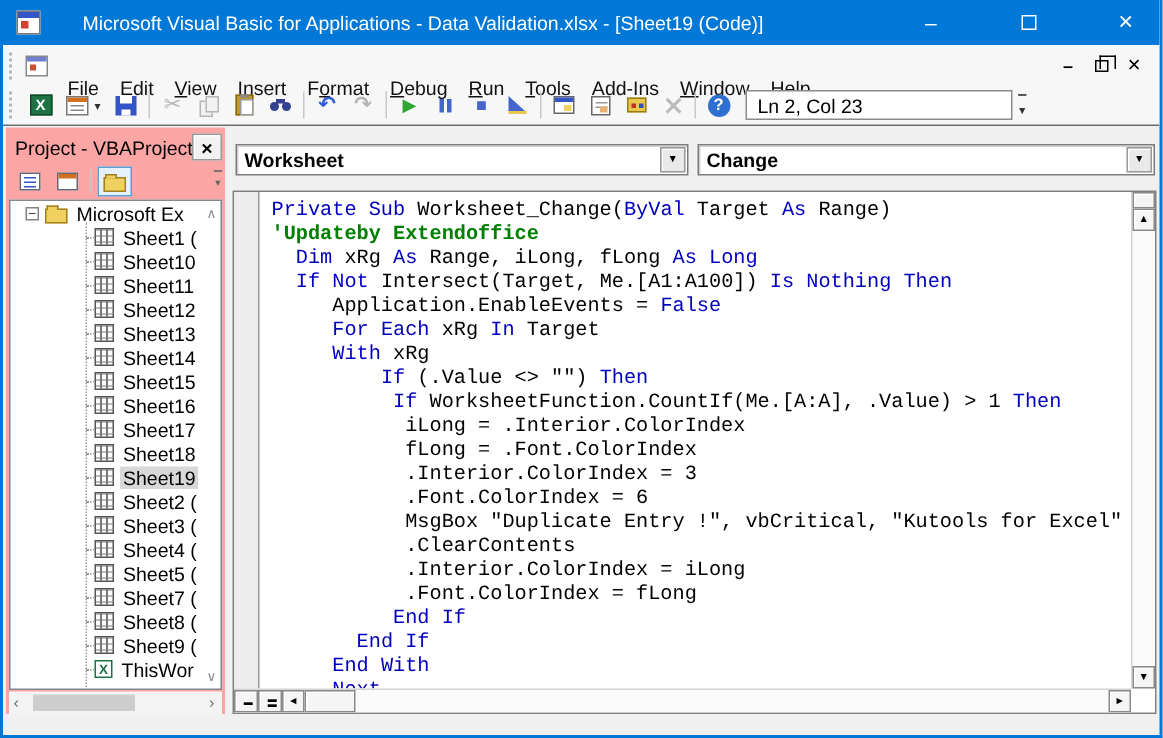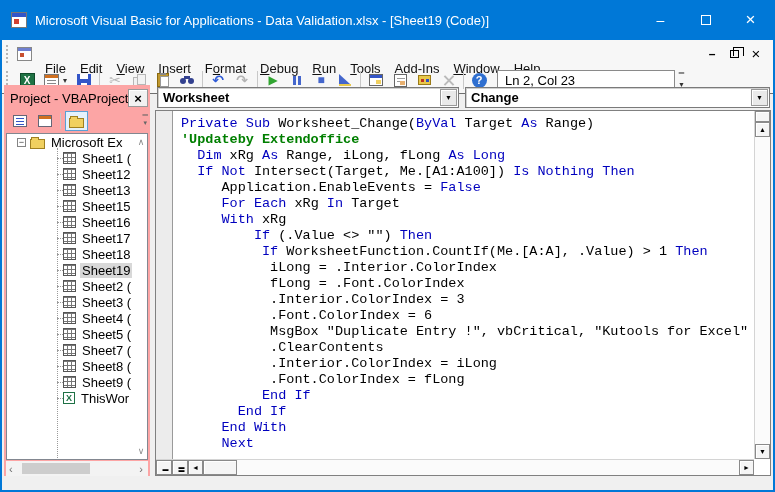--- a/index.html
+++ b/index.html
@@ -1,21 +1,21 @@
 <!DOCTYPE html>
 <html style="--kw: #0000BE; --cm: #007F00; --txt: #000000;"><head>
 <meta charset="utf-8">
 <style>
   html,body{margin:0;padding:0;background:#999;}
   *{box-sizing:border-box;}
   .win{position:relative;width:775px;height:492px;background:#F0F0F0;
        border-left:2px solid #0078D7;border-right:2px solid #0078D7;border-bottom:2px solid #0078D7;
        font-family:"Liberation Sans",sans-serif;overflow:hidden;}
   
-  .titlebar{height:40px;background:#0078D7;color:#fff;display:flex;align-items:center;font-size:13px;}
+  .titlebar{height:30px;background:#0078D7;color:#fff;display:flex;align-items:center;font-size:13px;gap:20px;}
   .titlebar .appicon{width:16px;height:16px;margin:0 8px 0 9px;position:relative;background:#fff;border:1px solid #777;flex:none;}
   .titlebar .appicon::before{content:"";position:absolute;left:0;top:0;right:0;height:4px;background:#3355C8;}
   .titlebar .appicon::after{content:"";position:absolute;left:2px;top:6px;width:5px;height:5px;background:#D04030;}
   .title-text{flex:1;white-space:nowrap;overflow:hidden;}
   .cap-btn{width:45px;height:30px;display:flex;align-items:center;justify-content:center;color:#fff;font-size:14px;flex:none;}
   .cap-btn.max span{display:block;width:10px;height:10px;border:1px solid #fff;}
   
   .menubar{height:27px;background:#F7F7F7;display:flex;align-items:center;font-size:13px;color:#111;}
   .grip{width:5px;height:18px;border-left:2px dotted #B5B5B5;margin:0 4px 0 4px;flex:none;}
   .childicon{width:15px;height:14px;position:relative;background:#fff;border:1px solid #888;margin:0 6px 0 2px;flex:none;}
@@ -108,21 +108,21 @@
   .tree-label{padding:0 2px;}
   .tree-row.selected .tree-label{background:#D8D8D8;}
   .tree-vscroll{position:absolute;right:0;top:0;bottom:0;width:12px;display:flex;flex-direction:column;justify-content:space-between;align-items:center;font-size:9px;color:#8a8a8a;background:transparent;}
   .tree-hscroll{height:15px;margin:1px 2px 0 0;background:#F3F3F3;position:relative;display:flex;align-items:center;font-size:11px;color:#6e6e6e;}
   .tree-hscroll .h-left{position:absolute;left:3px;}
   .tree-hscroll .h-right{position:absolute;right:5px;}
   .tree-hthumb{position:absolute;left:16px;width:68px;height:11px;background:#CDCDCD;}
   .splitter{width:5px;flex:none;}
   
   .codewin{flex:1;display:flex;flex-direction:column;min-width:0;}
-  .combo-row{height:25px;display:flex;align-items:center;gap:6px;padding:2px 1px 2px 2px;}
+  .combo-row{height:42px;display:flex;align-items:center;gap:6px;padding:2px 1px 2px 2px;}
   .combo{height:21px;background:#fff;border:1px solid #7A7A7A;box-shadow:inset 1px 1px 0 #D0D0D0;display:flex;align-items:center;font-size:13px;font-weight:bold;color:#000;position:relative;}
   .combo-obj{width:302px;flex:none;}
   .combo-proc{flex:1;}
   .combo-text{flex:1;padding-left:5px;white-space:nowrap;overflow:hidden;}
   .combo-arrow{width:17px;height:17px;margin-right:1px;background:#E9E9E9;border:1px solid #999;box-shadow:inset 1px 1px 0 #fff;display:flex;align-items:center;justify-content:center;font-size:7px;color:#000;flex:none;}
   .code-pane{flex:1;position:relative;border:1px solid #808080;background:#fff;overflow:hidden;}
   .code-margin{position:absolute;left:0;top:0;bottom:16px;width:17px;background:#ECECEC;border-right:1px solid #9a9a9a;}
   .code{position:absolute;left:25px;top:5px;right:17px;bottom:16px;overflow:hidden;
         font-family:"Liberation Mono",monospace;font-size:13.5px;line-height:16px;white-space:pre;color:var(--txt,#000);}
   .t-k{color:var(--kw,#0000BE);}
@@ -286,25 +286,37 @@
               <span class="expander">−</span>
               <span class="i-folder" style="margin-right:4px;"></span>
               <span class="tree-label">Microsoft Ex</span>
             </div>
             <div class="tree-row sheet">
               <span class="sheet-icon"></span>
               <span class="tree-label">Sheet1 (</span>
             </div>
             <div class="tree-row sheet">
               <span class="sheet-icon"></span>
+              <span class="tree-label">Sheet10</span>
+            </div>
+            <div class="tree-row sheet">
+              <span class="sheet-icon"></span>
+              <span class="tree-label">Sheet11</span>
+            </div>
+            <div class="tree-row sheet">
+              <span class="sheet-icon"></span>
               <span class="tree-label">Sheet12</span>
             </div>
             <div class="tree-row sheet">
               <span class="sheet-icon"></span>
               <span class="tree-label">Sheet13</span>
+            </div>
+            <div class="tree-row sheet">
+              <span class="sheet-icon"></span>
+              <span class="tree-label">Sheet14</span>
             </div>
             <div class="tree-row sheet">
               <span class="sheet-icon"></span>
               <span class="tree-label">Sheet15</span>
             </div>
             <div class="tree-row sheet">
               <span class="sheet-icon"></span>
               <span class="tree-label">Sheet16</span>
             </div>
             <div class="tree-row sheet">

